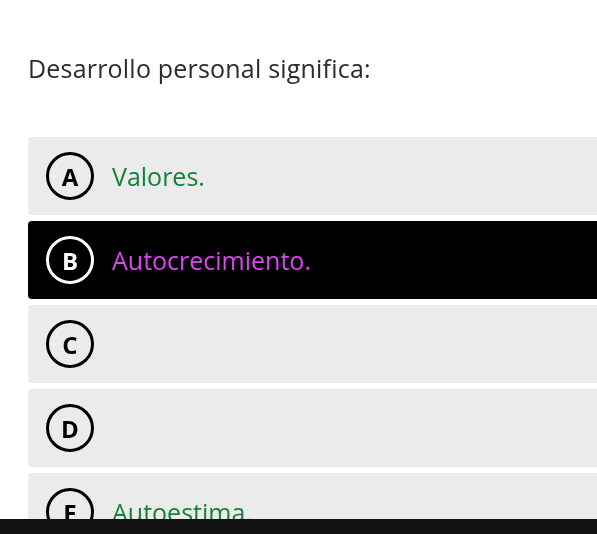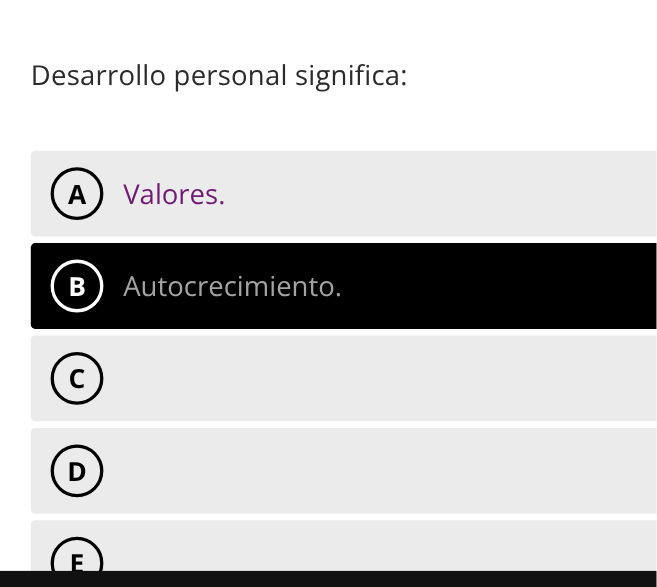--- a/index.html
+++ b/index.html
@@ -53,24 +53,24 @@
     color: #000000;
     flex: 0 0 48px;
   }
   .option.selected .badge {
     border-color: #ffffff;
     color: #ffffff;
   }
   .opt-text {
     font-size: 25px;
     font-weight: 400;
-    color: #701a75;
+    color: #15803d;
   }
   .option.selected .opt-text {
-    color: #a3a3a3;
+    color: #d946ef;
   }
   .bottom-bar {
     position: absolute;
     left: 0; right: 0; bottom: 0;
     height: 15px;
     background: #111111;
   }
 </style>
 </head>
 <body>
@@ -93,18 +93,19 @@
     <div class="option">
       <div class="badge">C</div>
     </div>
 
     <div class="option">
       <div class="badge">D</div>
     </div>
 
     <div class="option">
       <div class="badge">E</div>
+      <div class="opt-text">Autoestima.</div>
     </div>
 
   </div>
 </div>
 
 <div class="bottom-bar"></div>
 
 </body></html>

